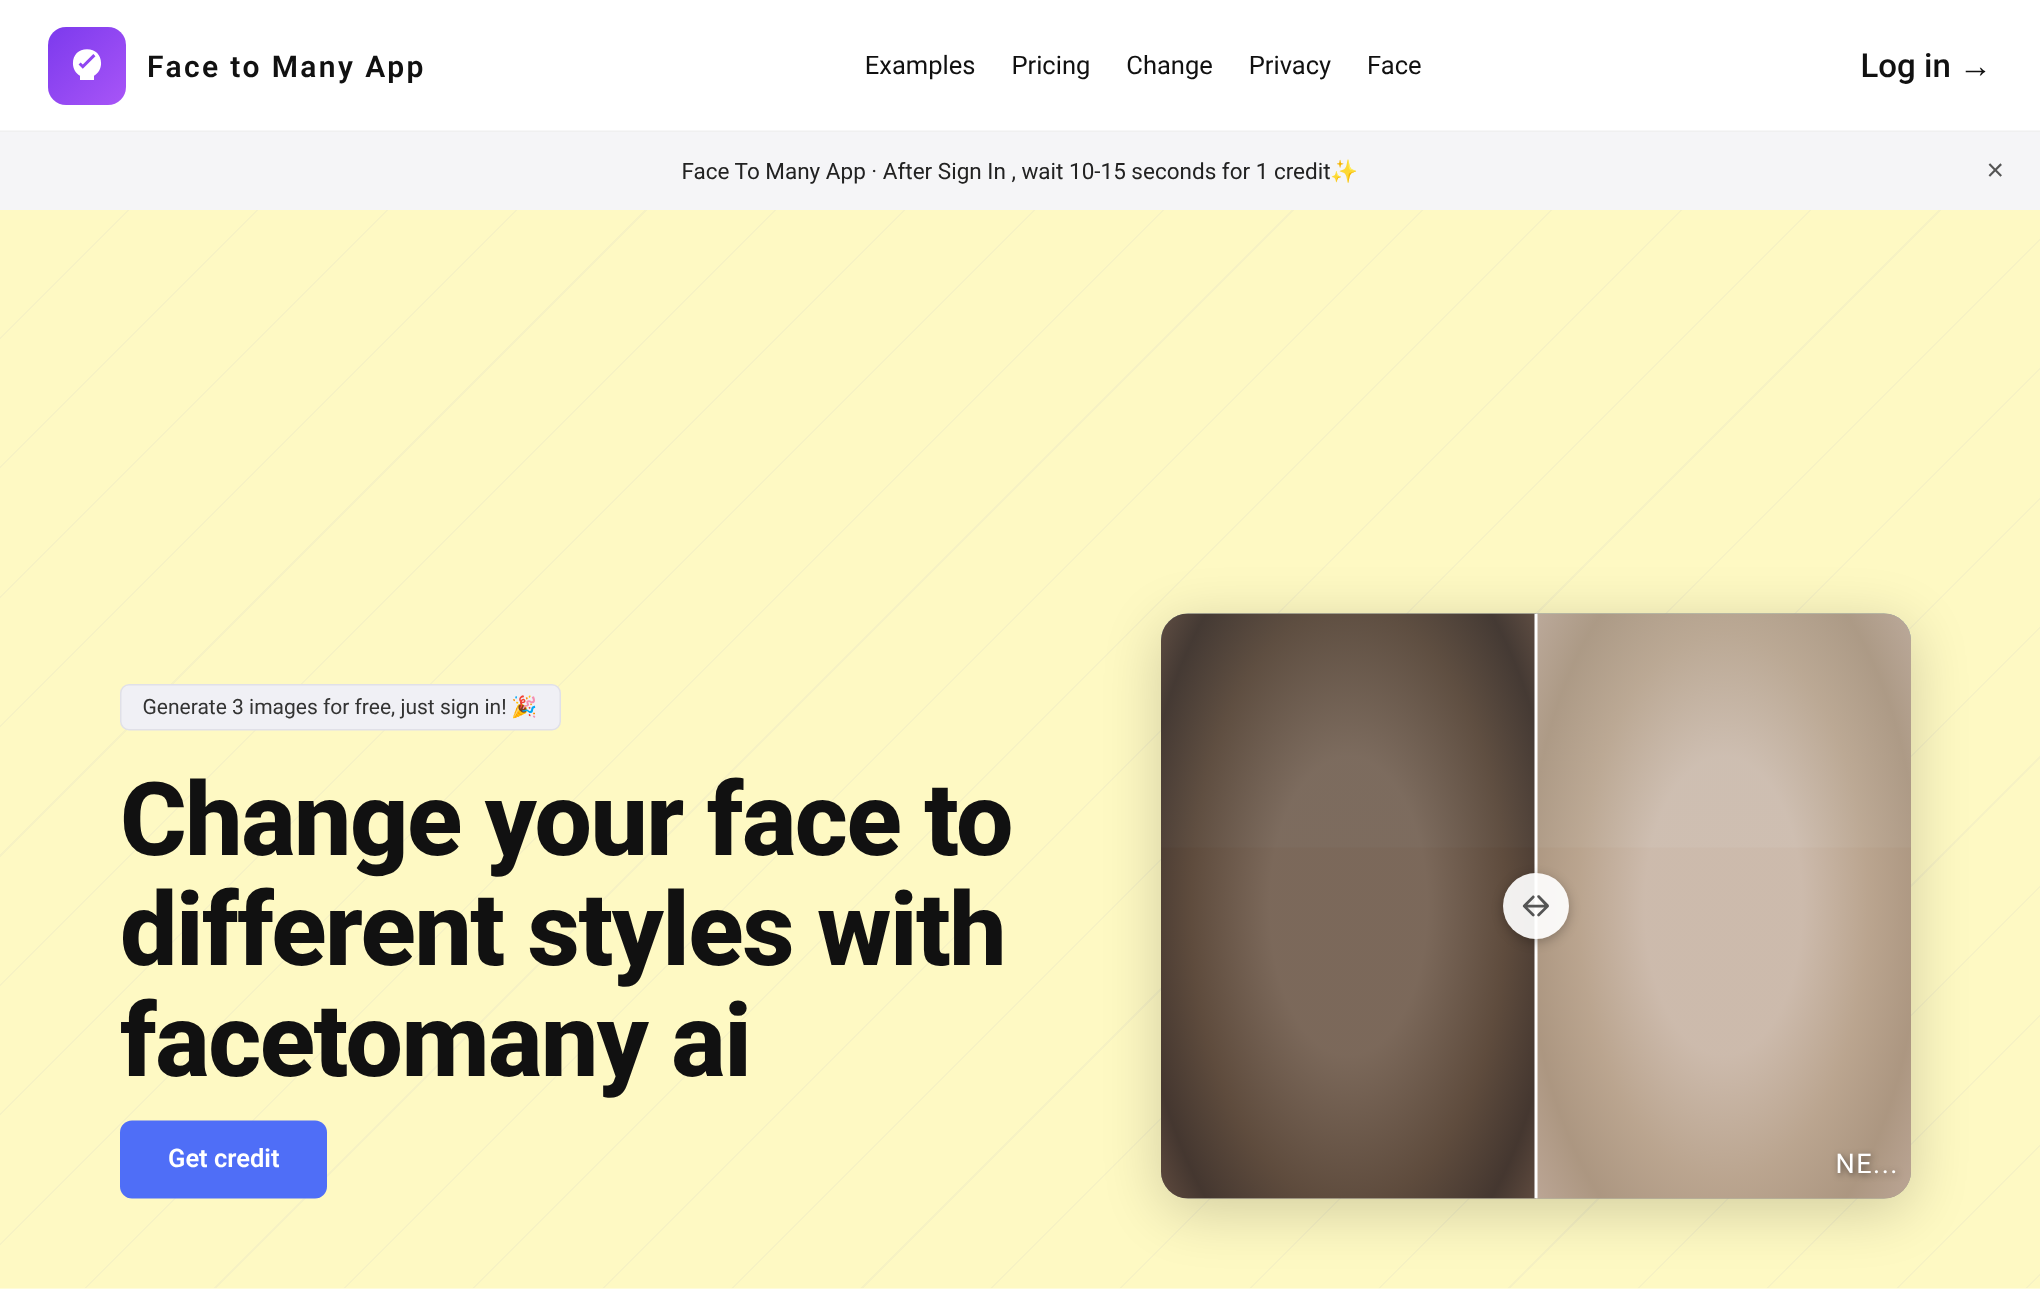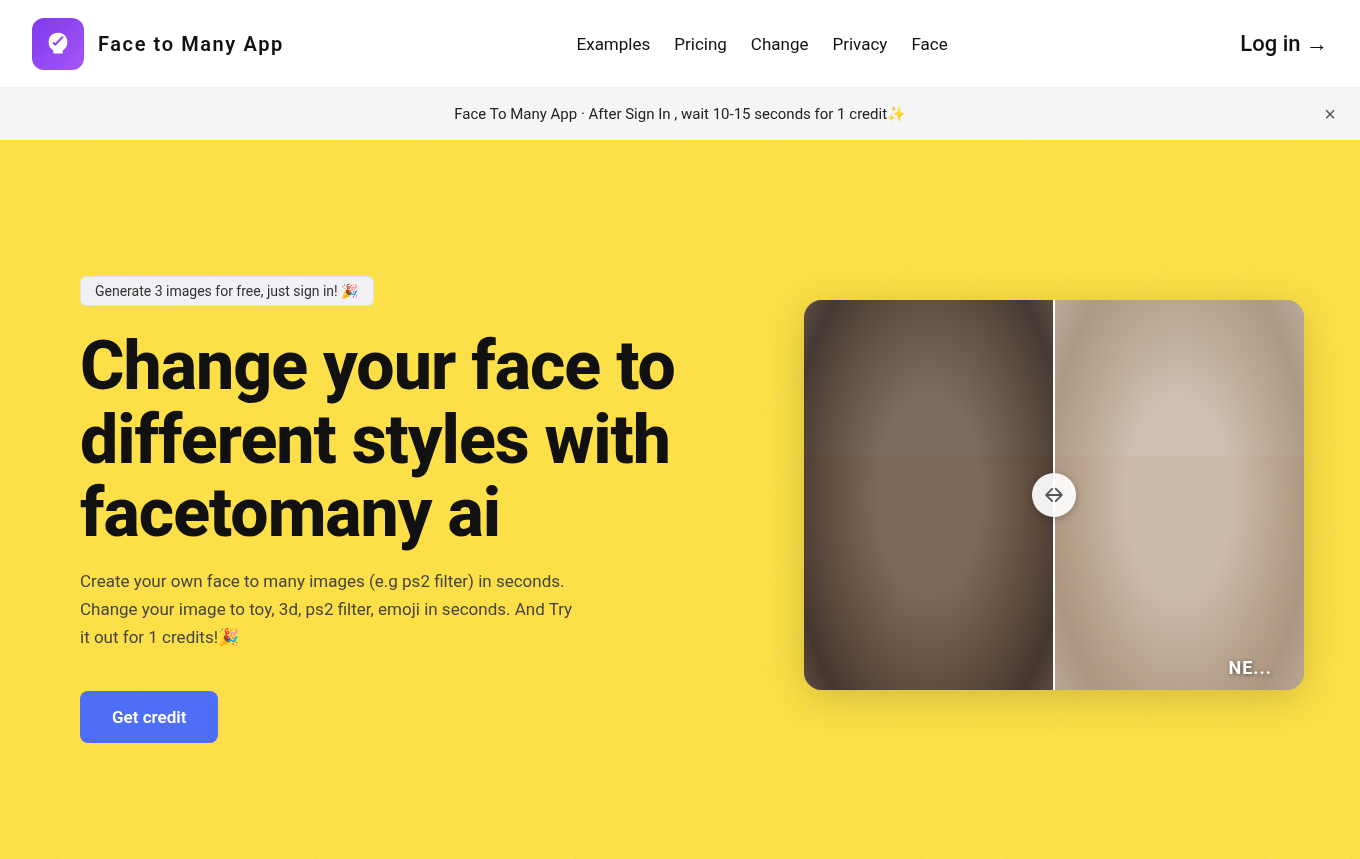--- a/index.html
+++ b/index.html
@@ -100,25 +100,25 @@
       border: none;
       font-size: 20px;
       cursor: pointer;
       color: #555;
       line-height: 1;
     }
 
     
     .hero {
       display: flex;
-      align-items: center;
-      padding: 60px 56px 60px 80px;
+      align-items: flex-end;
+      padding: 60px 86px 60px 80px;
       min-height: calc(859px - 88px - 52px);
       position: relative;
-      background: #fde047;
+      background: #fef9c3;
       overflow: hidden;
     }
 
     
     .hero::before {
       content: '';
       position: absolute;
       top: 0; right: 0; bottom: 0; left: 0;
       background:
         repeating-linear-gradient(
@@ -274,23 +274,23 @@
     .divider-handle svg {
       width: 22px;
       height: 22px;
       fill: #555;
     }
 
     
     .img-bottom-text {
       position: absolute;
       bottom: 12px;
-      right: 32px;
+      right: 8px;
       font-size: 18px;
-      font-weight: 700;
+      font-weight: 400;
       color: #fff;
       letter-spacing: 1px;
       z-index: 7;
       text-shadow: 1px 1px 4px rgba(0,0,0,0.5);
     }
   </style>
 </head>
 <body>
 
 <nav>
@@ -316,21 +316,20 @@
 
 <div class="banner">
   <span class="banner-text">Face To Many App · After Sign In , wait 10-15 seconds for 1 credit✨</span>
   <button class="banner-close">×</button>
 </div>
 
 <section class="hero">
   <div class="hero-content">
     <div class="hero-badge">Generate 3 images for free, just sign in! 🎉</div>
     <h1 class="hero-title">Change your face to different styles with facetomany ai</h1>
-    <p class="hero-subtitle">Create your own face to many images (e.g ps2 filter) in seconds. Change your image to toy, 3d, ps2 filter, emoji in seconds. And Try it out for 1 credits!🎉</p>
     <a class="hero-cta" href="#">Get credit</a>
   </div>
 
   <div class="hero-image-wrap">
     <div class="image-compare">
 
       <div class="sky-overlay-left"></div>
       <div class="sky-overlay-right"></div>
 
       <div class="face-overlay">

